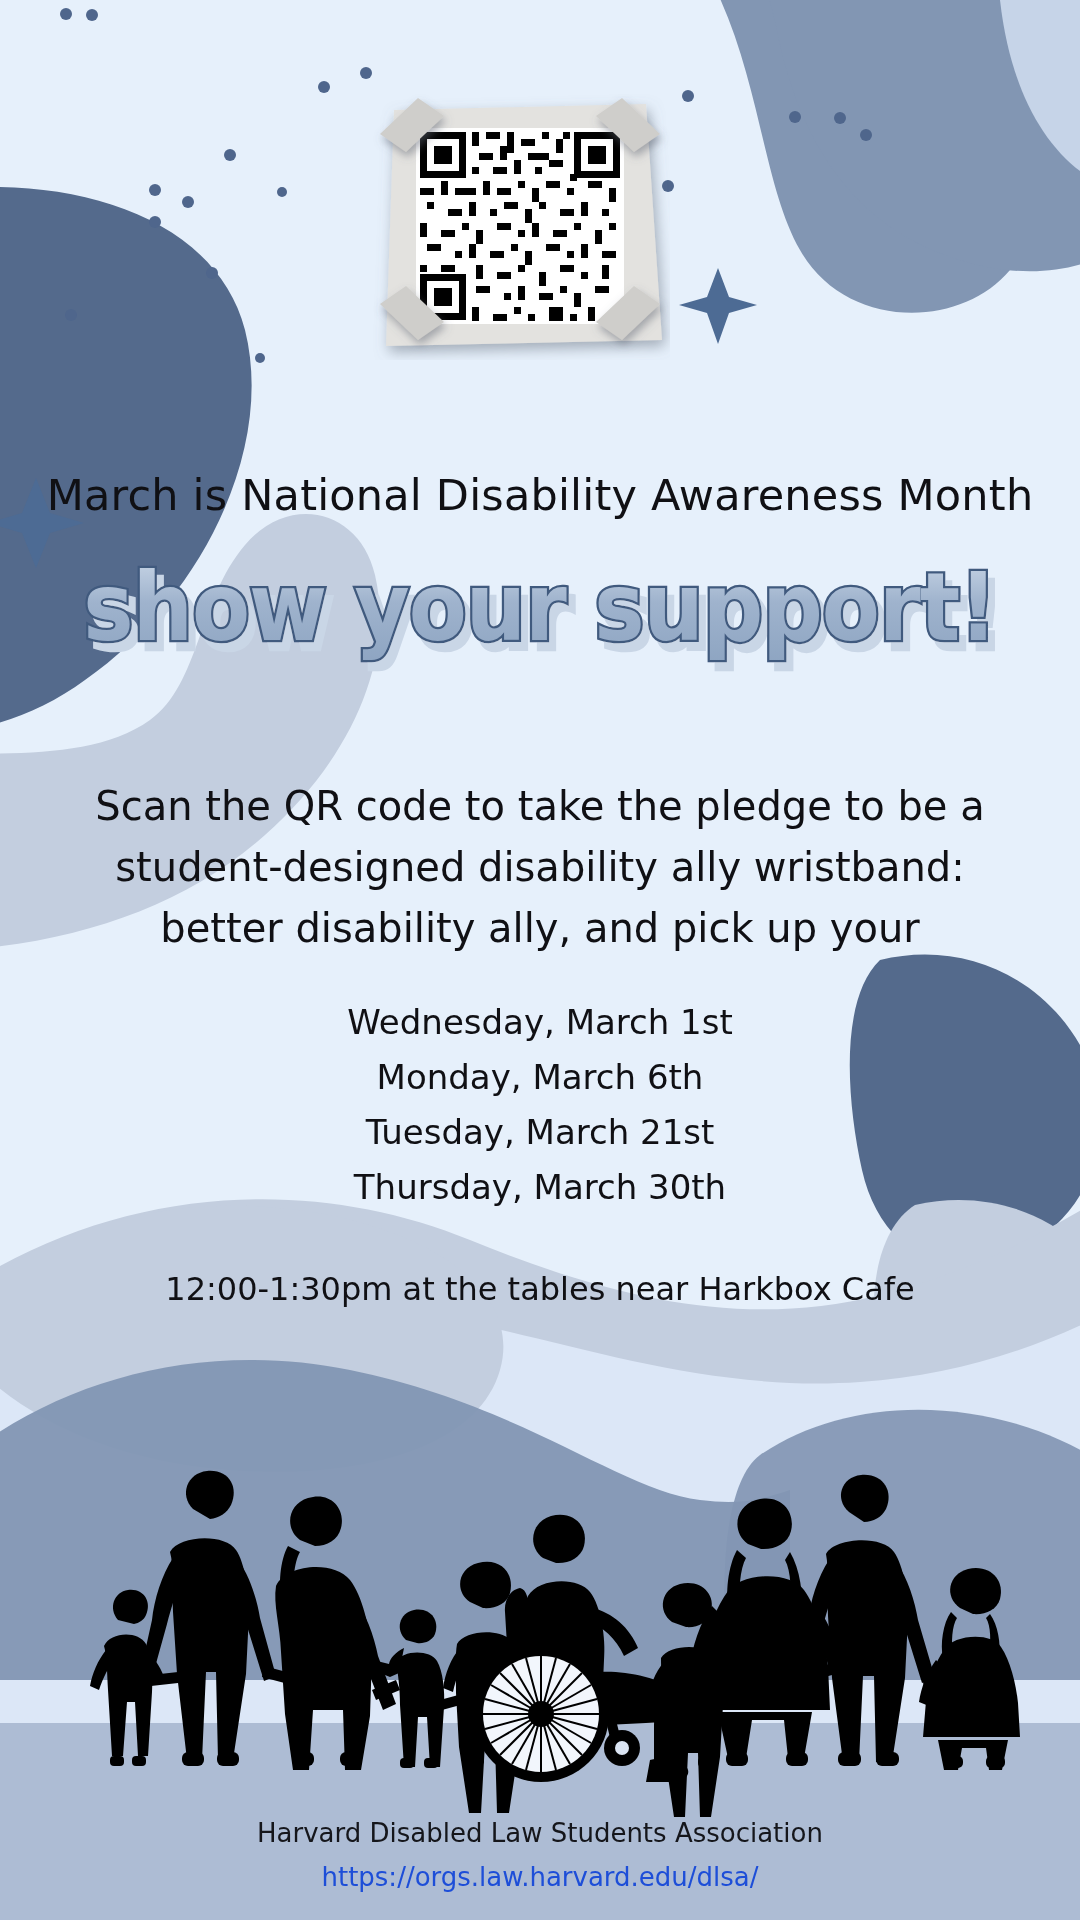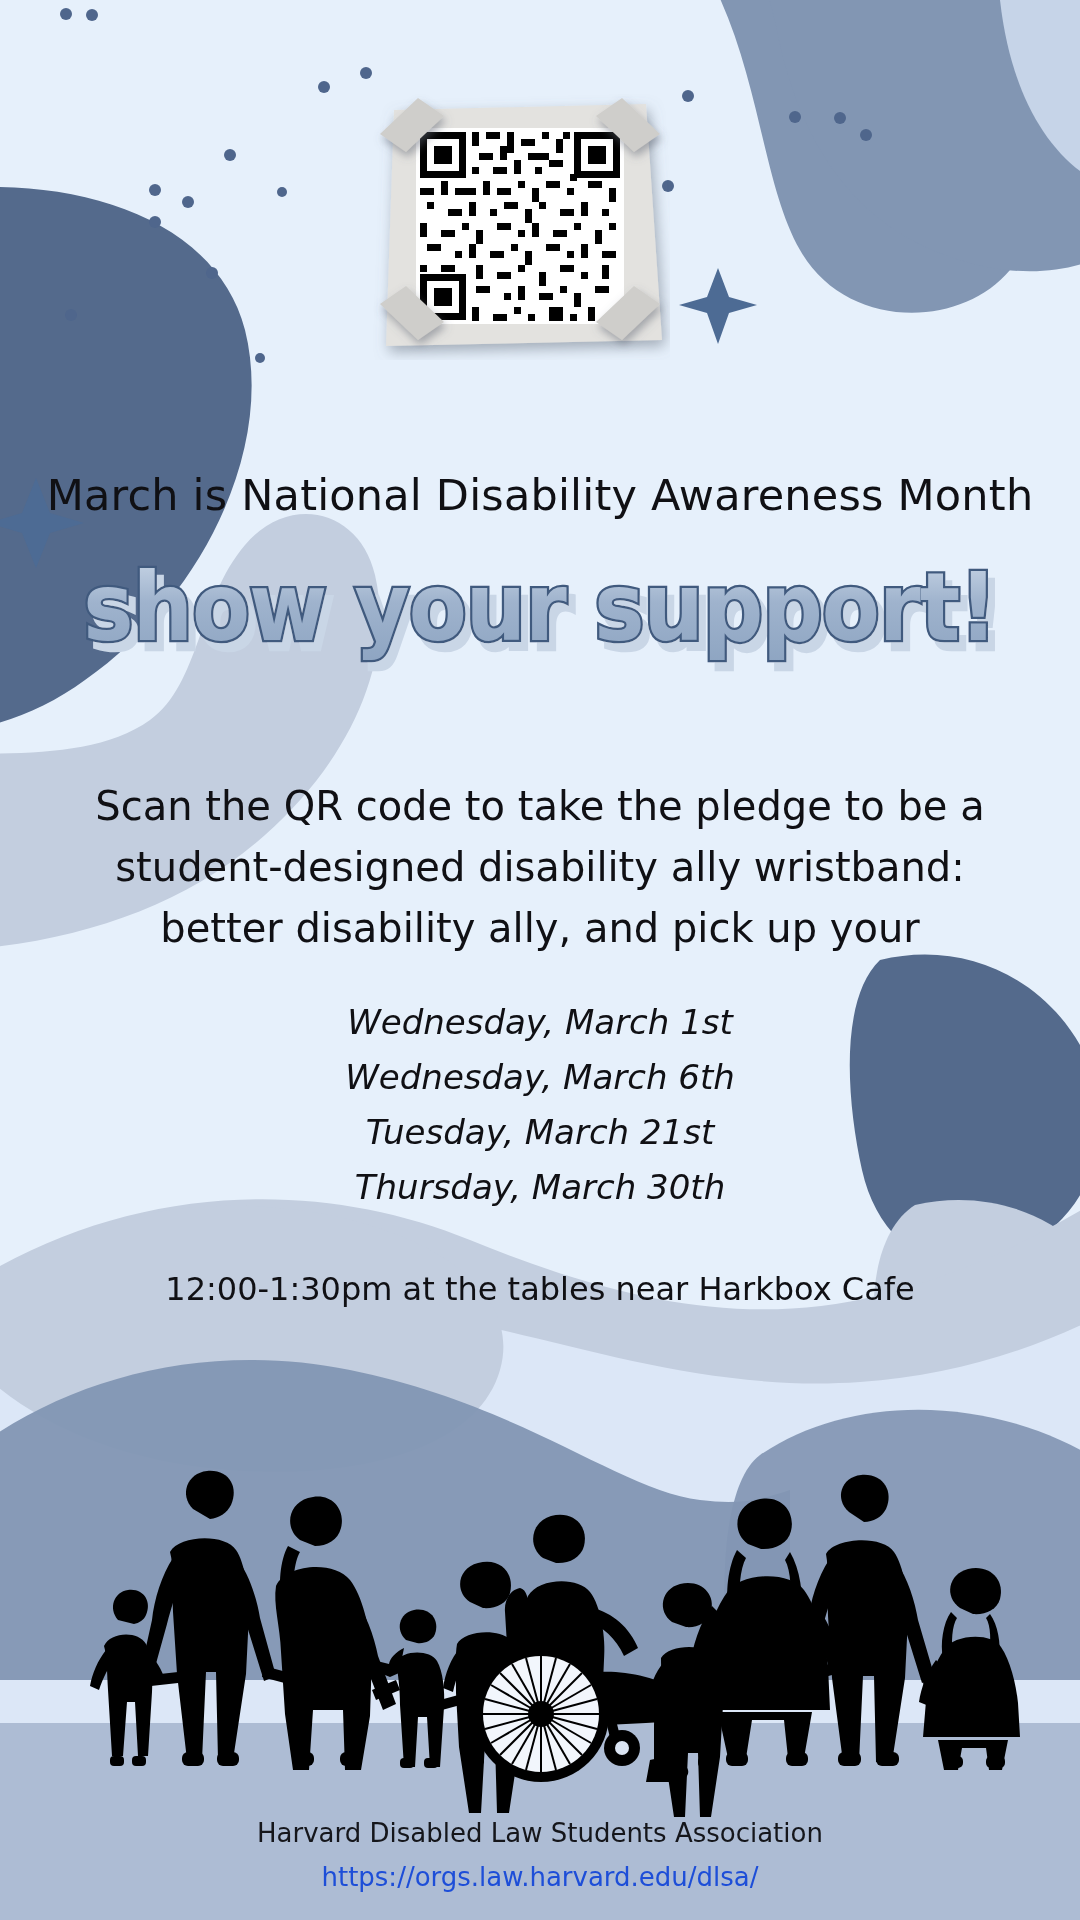--- a/index.html
+++ b/index.html
@@ -48,21 +48,20 @@
     font-size:40px;
     line-height:1.52;
     padding:0 60px;
     box-sizing:border-box;
   }
 
   #dates{
     top:995px;
     font-size:34px;
     line-height:1.62;
-    font-style:italic;
   }
 
   #timeline{
     top:1270px;
     font-size:32px;
   }
 
   #org-name{
     top:1818px;
     font-size:26px;
@@ -290,21 +289,21 @@
   </div>
 
   <div id="body-copy" class="tx">
     <span class="line">Scan the QR code to take the pledge to be a</span>
     <span class="line">student-designed disability ally wristband:</span>
     <span class="line">better disability ally, and pick up your</span>
   </div>
 
   <div id="dates" class="tx">
     <span class="line">Wednesday, March 1st</span>
-    <span class="line">Wednesday, March 6th</span>
+    <span class="line">Monday, March 6th</span>
     <span class="line">Tuesday, March 21st</span>
     <span class="line">Thursday, March 30th</span>
   </div>
 
   <div id="timeline" class="tx">12:00-1:30pm at the tables near Harkbox Cafe</div>
 
   <svg class="layer" width="1080" height="1920" viewBox="0 0 1080 1920" style="pointer-events:none;">
     <g fill="#000000">
 
       <g>

